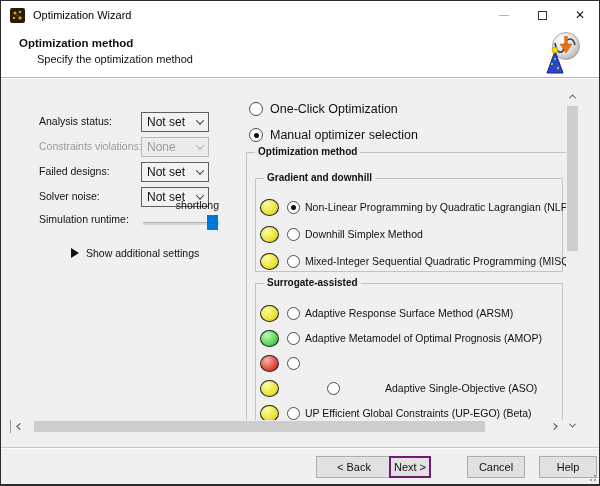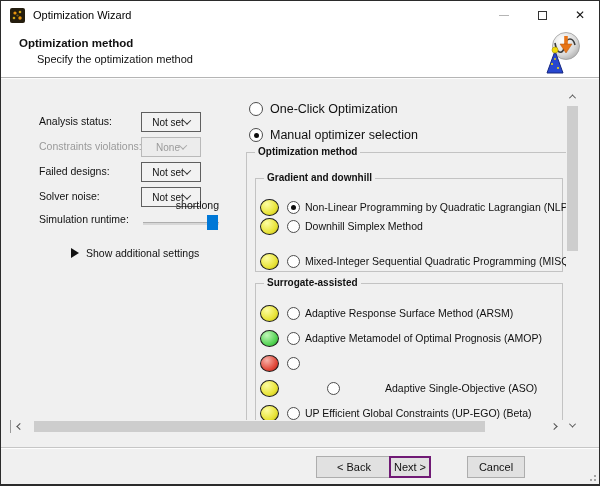--- a/index.html
+++ b/index.html
@@ -23,23 +23,23 @@
     border-bottom:1px solid #b5b5b5;box-shadow:0 1px 0 #fdfdfd;}
   .h-title{position:absolute;left:18px;top:8px;font-size:11.5px;font-weight:bold;}
   .h-sub{position:absolute;left:36px;top:24px;font-size:11px;}
   .wizard-icon{position:absolute;right:16px;top:2px;width:44px;height:46px;}
   
   .body{position:absolute;left:0;top:78px;right:0;bottom:0;background:#f0f0f0;}
   .viewport{position:absolute;left:8px;top:10px;width:557px;height:331px;overflow:hidden;}
   
   .set-row{position:absolute;height:20px;}
   .set-label{position:absolute;left:30px;top:3px;font-size:10.5px;white-space:nowrap;}
-  .combo{position:absolute;left:132px;top:0;width:60px;height:20px;background:#f2f2f2;
-    border:1px solid #5f5f5f;display:flex;align-items:center;justify-content:center;
-    padding:0 5px;font-size:10px;}
+  .combo{position:absolute;left:132px;top:0;width:68px;height:20px;background:#f2f2f2;
+    border:1px solid #5f5f5f;display:flex;align-items:center;justify-content:space-between;
+    padding:0 5px;font-size:12px;}
   .chev{width:6px;height:6px;border-right:1.4px solid #333;border-bottom:1.4px solid #333;
     transform:rotate(45deg) translate(-1px,-1px);}
   .set-row[data-enabled="false"] .set-label{color:#9a9a9a;}
   .set-row[data-enabled="false"] .combo{color:#9a9a9a;border-color:#b9b9b9;background:#ececec;}
   .set-row[data-enabled="false"] .chev{border-color:#a8a8a8;}
   .slider-labels{position:absolute;left:132px;top:110px;width:78px;display:flex;
     justify-content:flex-end;font-size:10.5px;}
   .slider-track{position:absolute;left:134px;top:133px;width:76px;height:3px;background:#d7d7d7;
     border-top:1px solid #aeaeae;}
   .slider-handle{position:absolute;left:198px;top:126px;width:11px;height:15px;background:#0078d7;}
@@ -213,21 +213,21 @@
         <span class="gb-label">Optimization method</span>
       </div>
 
       <div class="groupbox sec1">
         <span class="gb-label">Gradient and downhill</span>
         <div class="method-item" style="top:19px;" data-light="yellow">
           <span class="bulb"></span>
           <span class="radio" data-checked="true"></span>
           <span class="method-label">Non-Linear Programming by Quadratic Lagrangian (NLPQL)</span>
         </div>
-        <div class="method-item" style="top:38px;" data-light="yellow">
+        <div class="method-item" style="top:46px;" data-light="yellow">
           <span class="bulb"></span>
           <span class="radio" data-checked="false"></span>
           <span class="method-label">Downhill Simplex Method</span>
         </div>
         <div class="method-item" style="top:73px;" data-light="yellow">
           <span class="bulb"></span>
           <span class="radio" data-checked="false"></span>
           <span class="method-label">Mixed-Integer Sequential Quadratic Programming (MISQP)</span>
         </div>
       </div>
@@ -279,20 +279,21 @@
       <div class="sb-arrow" style="right:0;top:0;">
           <span class="arr arr-right"></span>
         </div>
     </div>
 
     <div class="separator"></div>
 
     <div class="btn btn-back">&lt; Back</div>
     <div class="btn btn-next">Next &gt;</div>
     <div class="btn btn-cancel">Cancel</div>
+    <div class="btn btn-help">Help</div>
 
     <div class="grip">
         <i></i>
         <i></i>
         <i></i>
       </div>
   </div>
 </div>
 
 </body></html>

